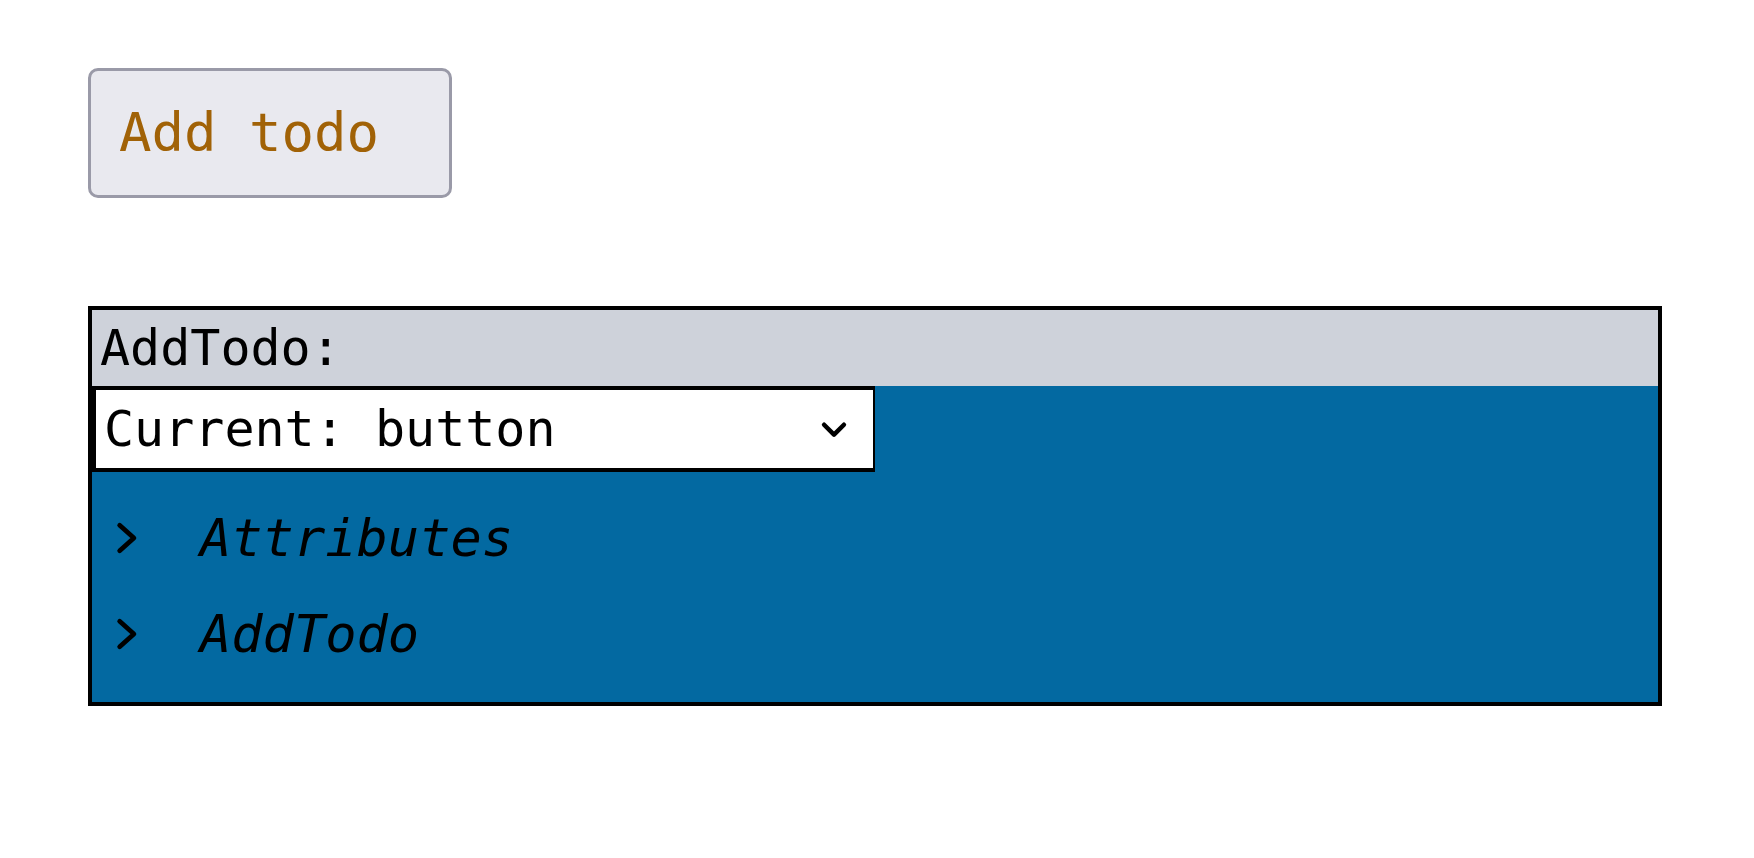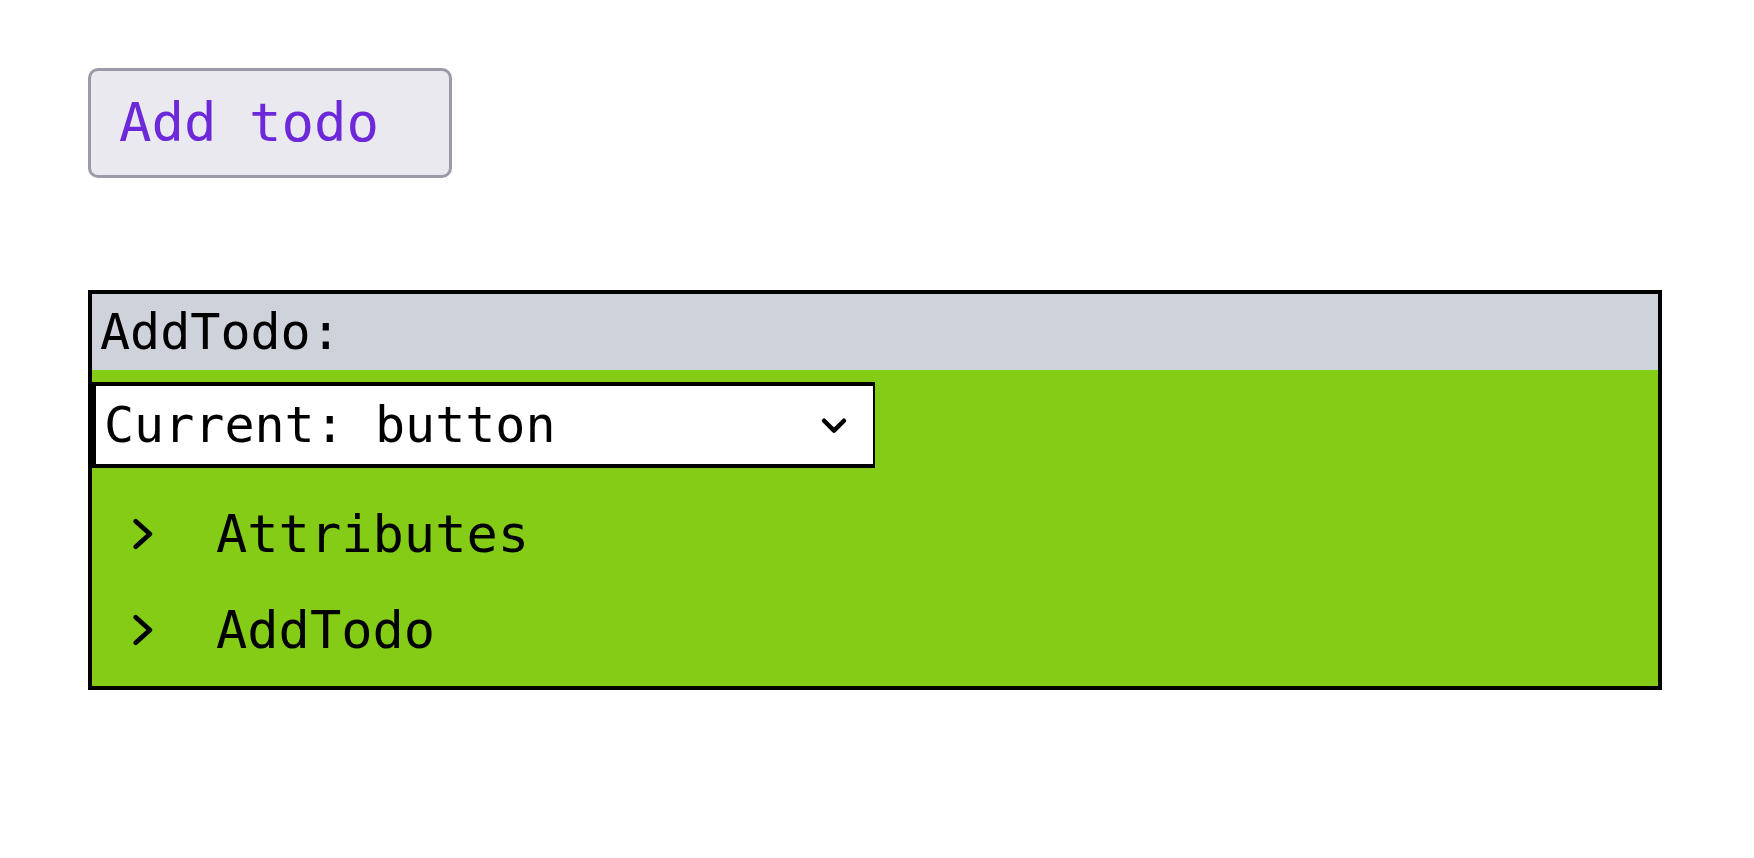--- a/index.html
+++ b/index.html
@@ -14,46 +14,46 @@
     font-family: "DejaVu Sans Mono", "Liberation Mono", monospace;
     overflow: hidden;
   }
 
   
   .add-todo-btn {
     position: absolute;
     left: 88px;
     top: 68px;
     width: 364px;
-    height: 110px;
+    height: 130px;
     box-sizing: border-box;
     background: #e9e9ef;
     border: 3px solid #9a9aa8;
     border-radius: 10px;
-    color: #6d28d9;
+    color: #a16207;
     font-family: "DejaVu Sans Mono", "Liberation Mono", monospace;
     font-size: 54px;
     line-height: 104px;
     text-align: left;
     padding: 0 0 0 28px;
     letter-spacing: 0px;
     cursor: pointer;
     white-space: nowrap;
   }
 
   
   .inspector-panel {
     position: absolute;
     left: 88px;
-    top: 290px;
+    top: 306px;
     width: 1574px;
     height: 400px;
     box-sizing: border-box;
     border: 4px solid #000000;
-    background: #84cc16;
+    background: #0369a1;
   }
 
   .panel-header {
     height: 76px;
     box-sizing: border-box;
     background: #ced2da;
     color: #000000;
     font-size: 50px;
     line-height: 76px;
     padding-left: 8px;
@@ -76,21 +76,21 @@
     color: #000000;
     font-family: "DejaVu Sans Mono", "Liberation Mono", monospace;
     font-size: 50px;
     line-height: 78px;
     padding-left: 8px;
     padding-right: 70px;
     white-space: nowrap;
     overflow: hidden;
     cursor: pointer;
   }
-  .select-left  { width: 50%; border-right-width: 2px; margin-top: 12px; }
+  .select-left  { width: 50%; border-right-width: 2px; }
   .select-right { width: 50%; border-left-width: 2px; }
 
   .select-chevron {
     position: absolute;
     right: 22px;
     top: 50%;
     transform: translateY(-50%);
     width: 34px;
     height: 34px;
     pointer-events: none;
@@ -98,23 +98,24 @@
   .select-chevron svg { display: block; width: 100%; height: 100%; }
 
   .tree-list {
     padding-top: 18px;
   }
 
   .tree-row {
     display: flex;
     align-items: center;
     height: 96px;
-    padding-left: 28px;
+    padding-left: 12px;
     cursor: pointer;
     color: #000000;
+    font-style: italic;
   }
 
   .tree-arrow {
     width: 44px;
     height: 48px;
     flex: 0 0 auto;
     margin-right: 52px;
     display: flex;
     align-items: center;
     justify-content: center;

